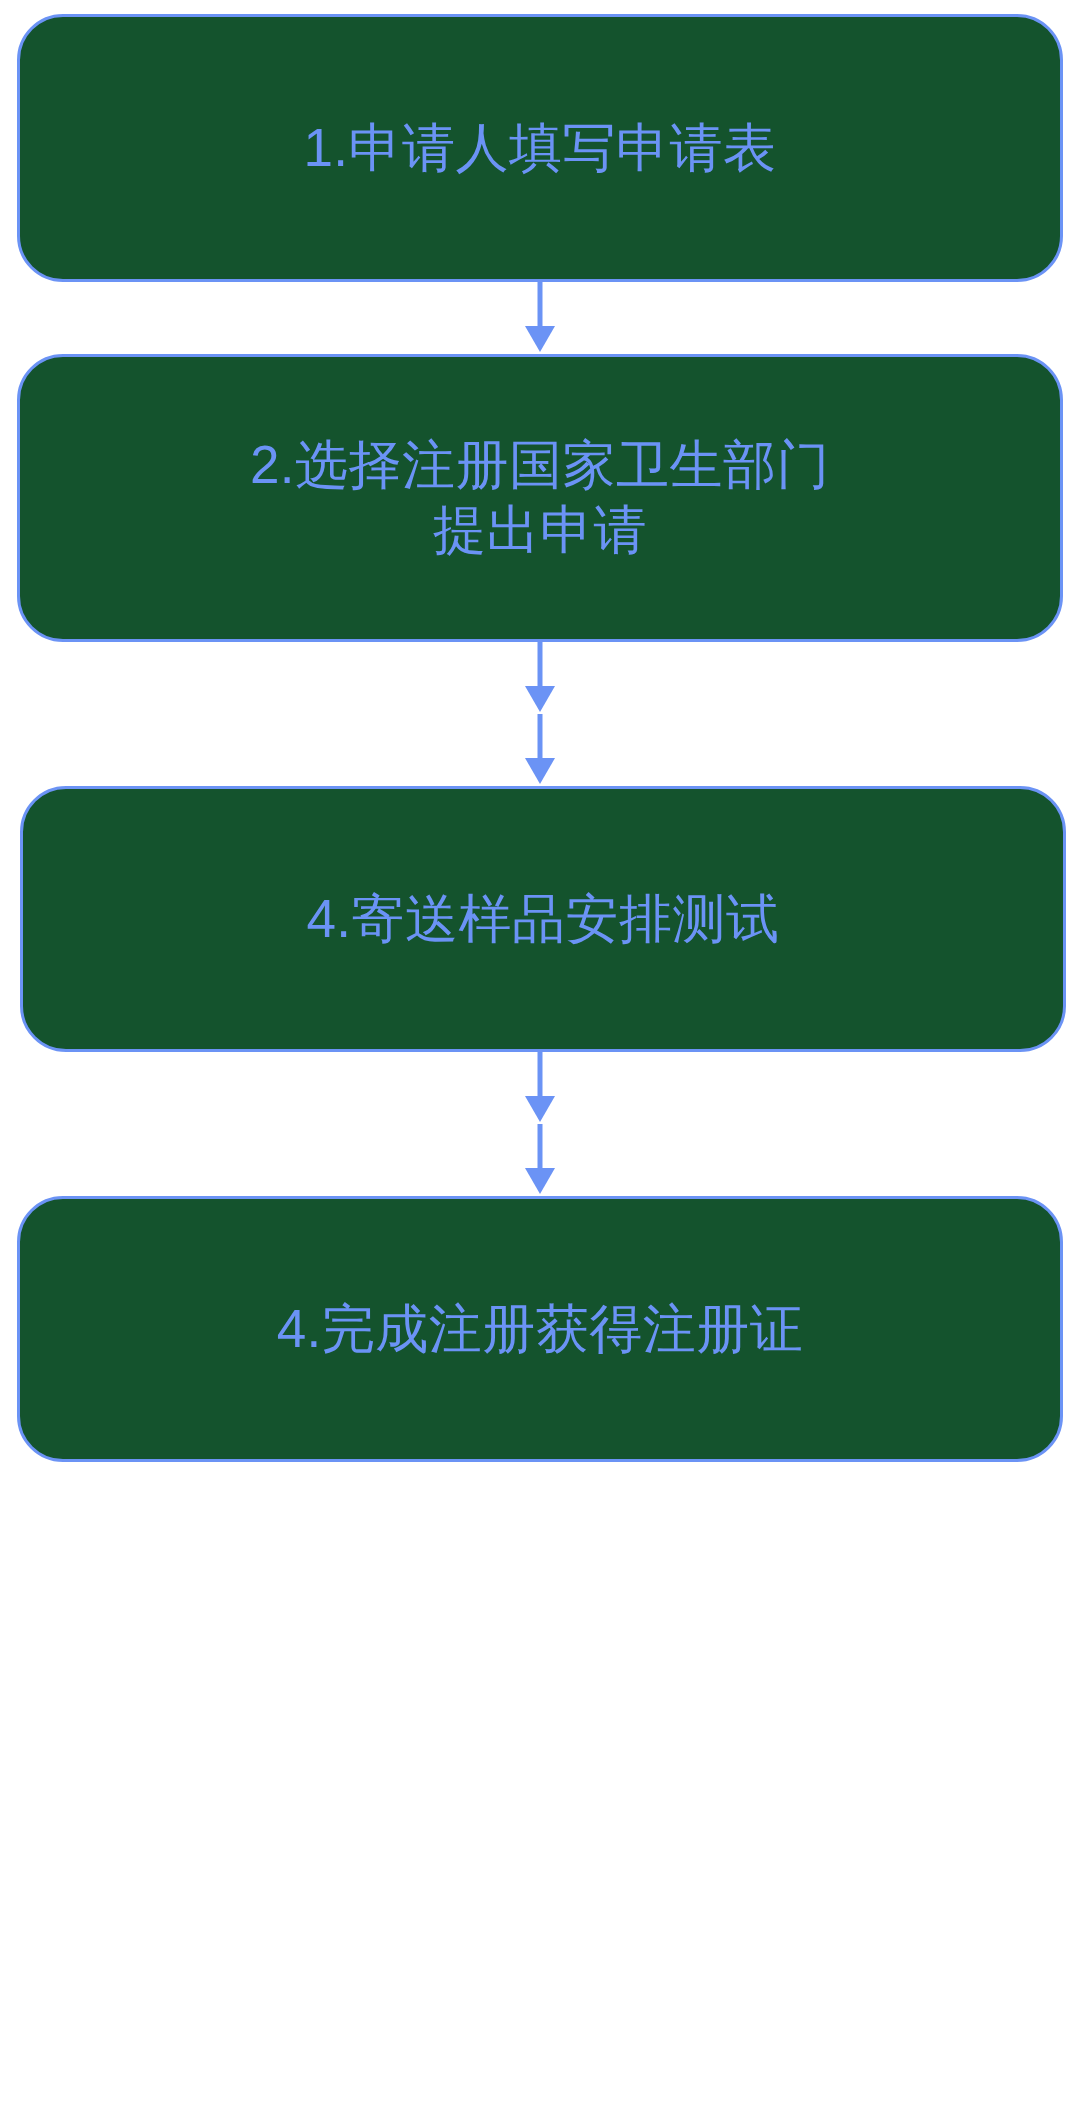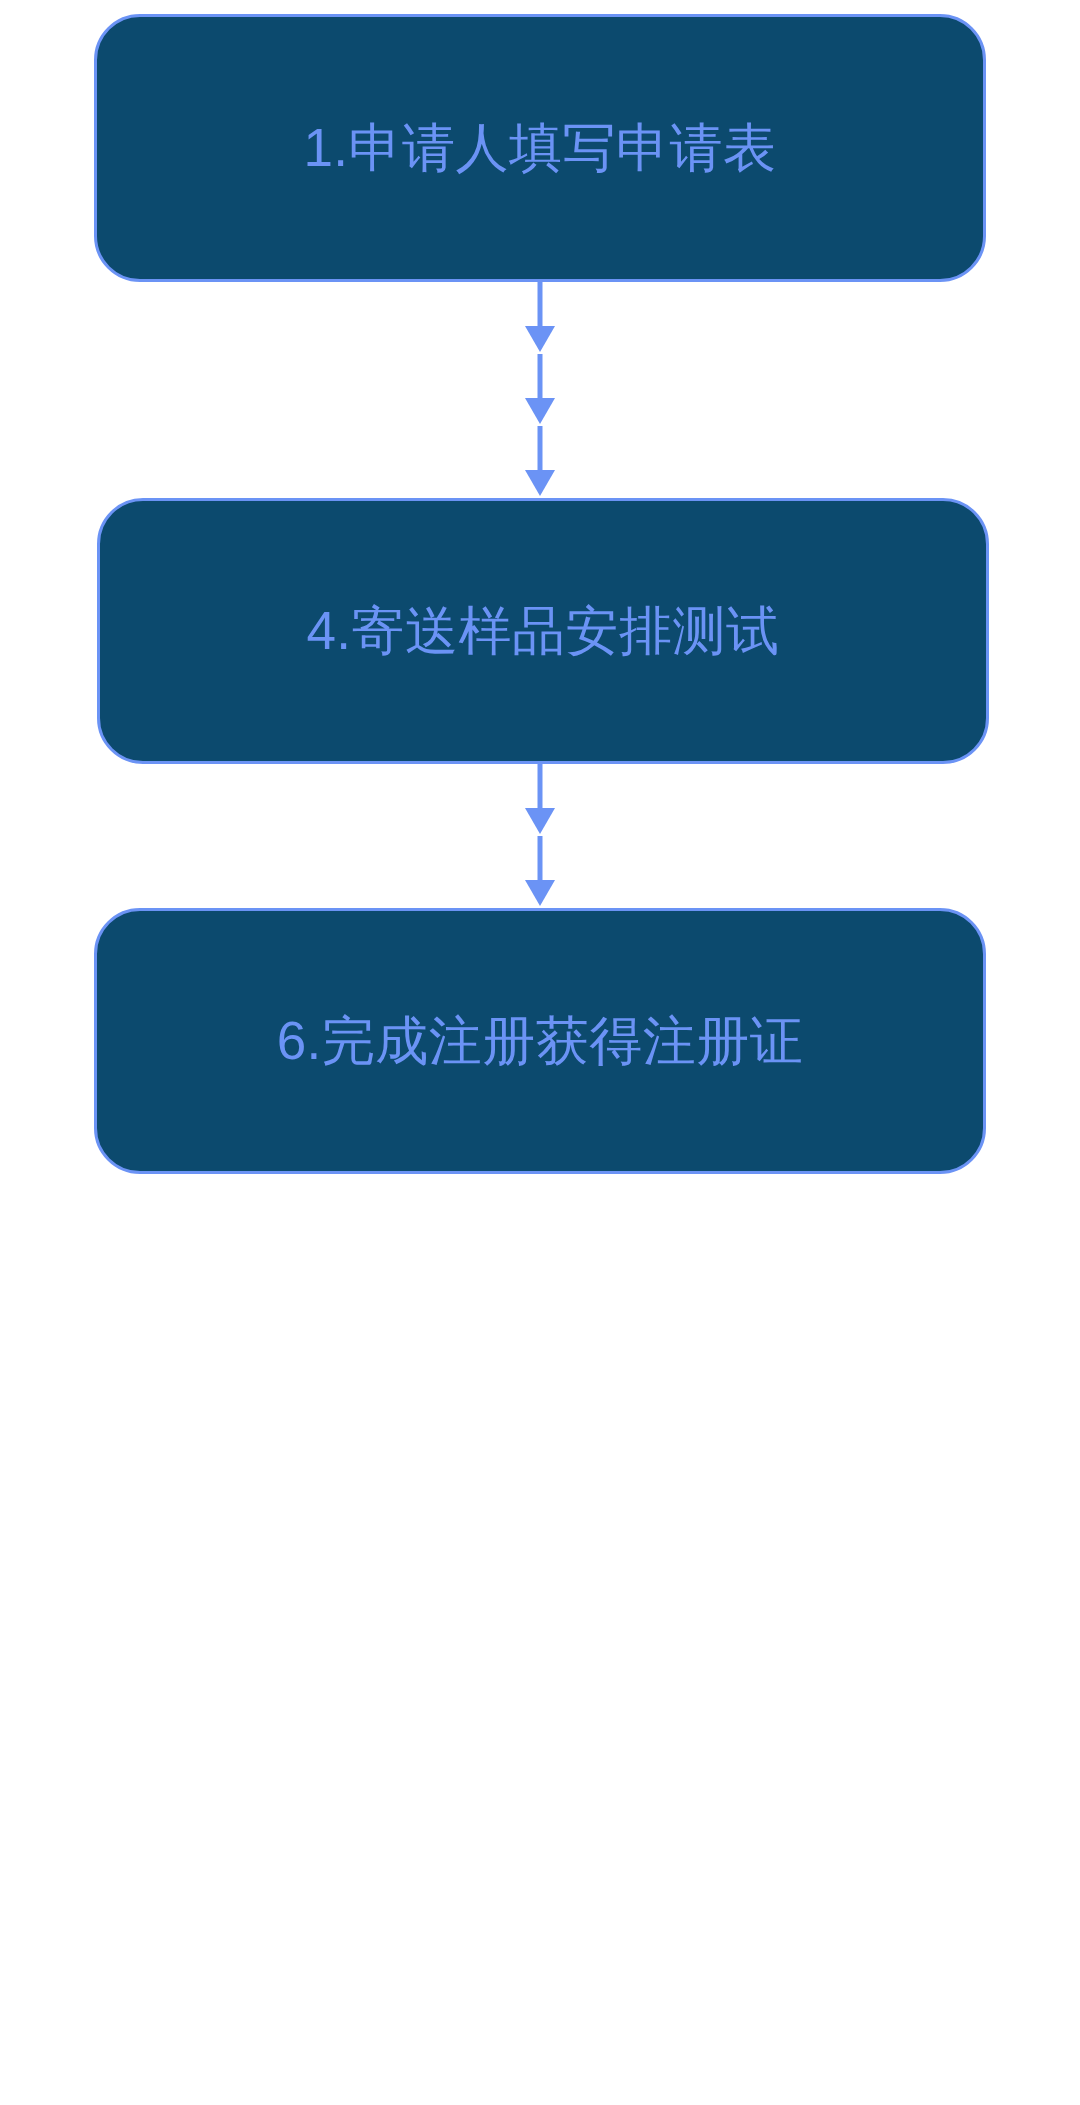--- a/index.html
+++ b/index.html
@@ -19,24 +19,24 @@
     height: 2105px;
     box-sizing: border-box;
     display: flex;
     flex-direction: column;
     align-items: center;
     padding: 14px 0 6px 0;
   }
   .node {
     position: relative;
     box-sizing: border-box;
-    width: 892px;
+    width: 1046px;
     border: 3px solid #6b93f5;
     border-radius: 46px;
-    background: #0c4a6e;
+    background: #14532d;
     display: flex;
     align-items: center;
     justify-content: center;
     flex-direction: column;
     flex: none;
   }
   .node-1 { height: 268px; }
   .node-2 { height: 288px; }
   .node-3 { height: 270px; }
   .node-4 { height: 266px; margin-left: 6px; }
@@ -75,20 +75,24 @@
     <div class="node-label">1.申请人填写申请表</div>
   </div>
 
   <div class="connector">
     <svg viewBox="0 0 1048 72" preserveAspectRatio="none">
       <line x1="524" y1="0" x2="524" y2="50" stroke="#6b93f5" stroke-width="5"></line>
       <polygon points="509,44 539,44 524,70" fill="#6b93f5"></polygon>
     </svg>
   </div>
 
+  <div class="node node-2">
+    <div class="node-label">2.选择注册国家卫生部门
+提出申请</div>
+  </div>
 
   <div class="connector">
     <svg viewBox="0 0 1048 72" preserveAspectRatio="none">
       <line x1="524" y1="0" x2="524" y2="50" stroke="#6b93f5" stroke-width="5"></line>
       <polygon points="509,44 539,44 524,70" fill="#6b93f5"></polygon>
     </svg>
   </div>
 
 
   <div class="connector">
@@ -111,16 +115,16 @@
 
 
   <div class="connector">
     <svg viewBox="0 0 1048 72" preserveAspectRatio="none">
       <line x1="524" y1="0" x2="524" y2="50" stroke="#6b93f5" stroke-width="5"></line>
       <polygon points="509,44 539,44 524,70" fill="#6b93f5"></polygon>
     </svg>
   </div>
 
   <div class="node node-6">
-    <div class="node-label">6.完成注册获得注册证</div>
+    <div class="node-label">4.完成注册获得注册证</div>
   </div>
 
 </div>
 
 </body></html>

